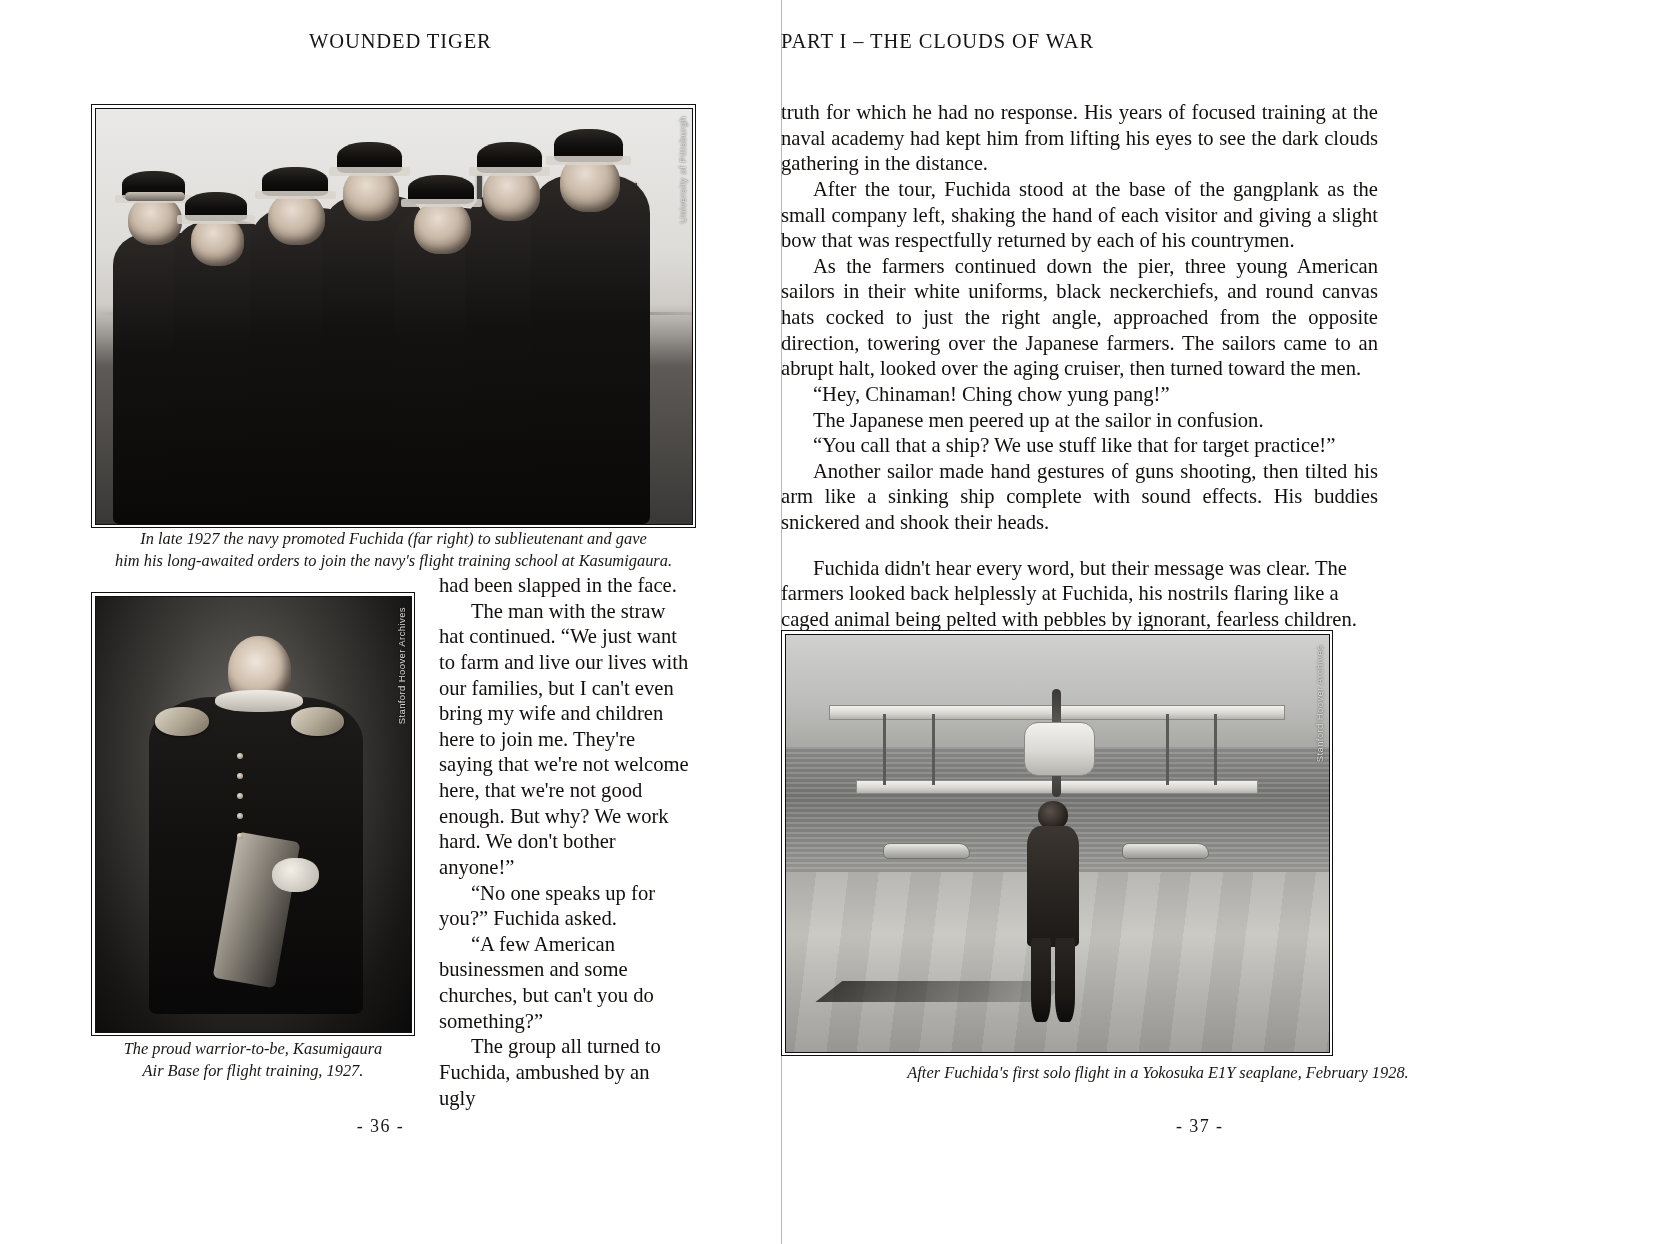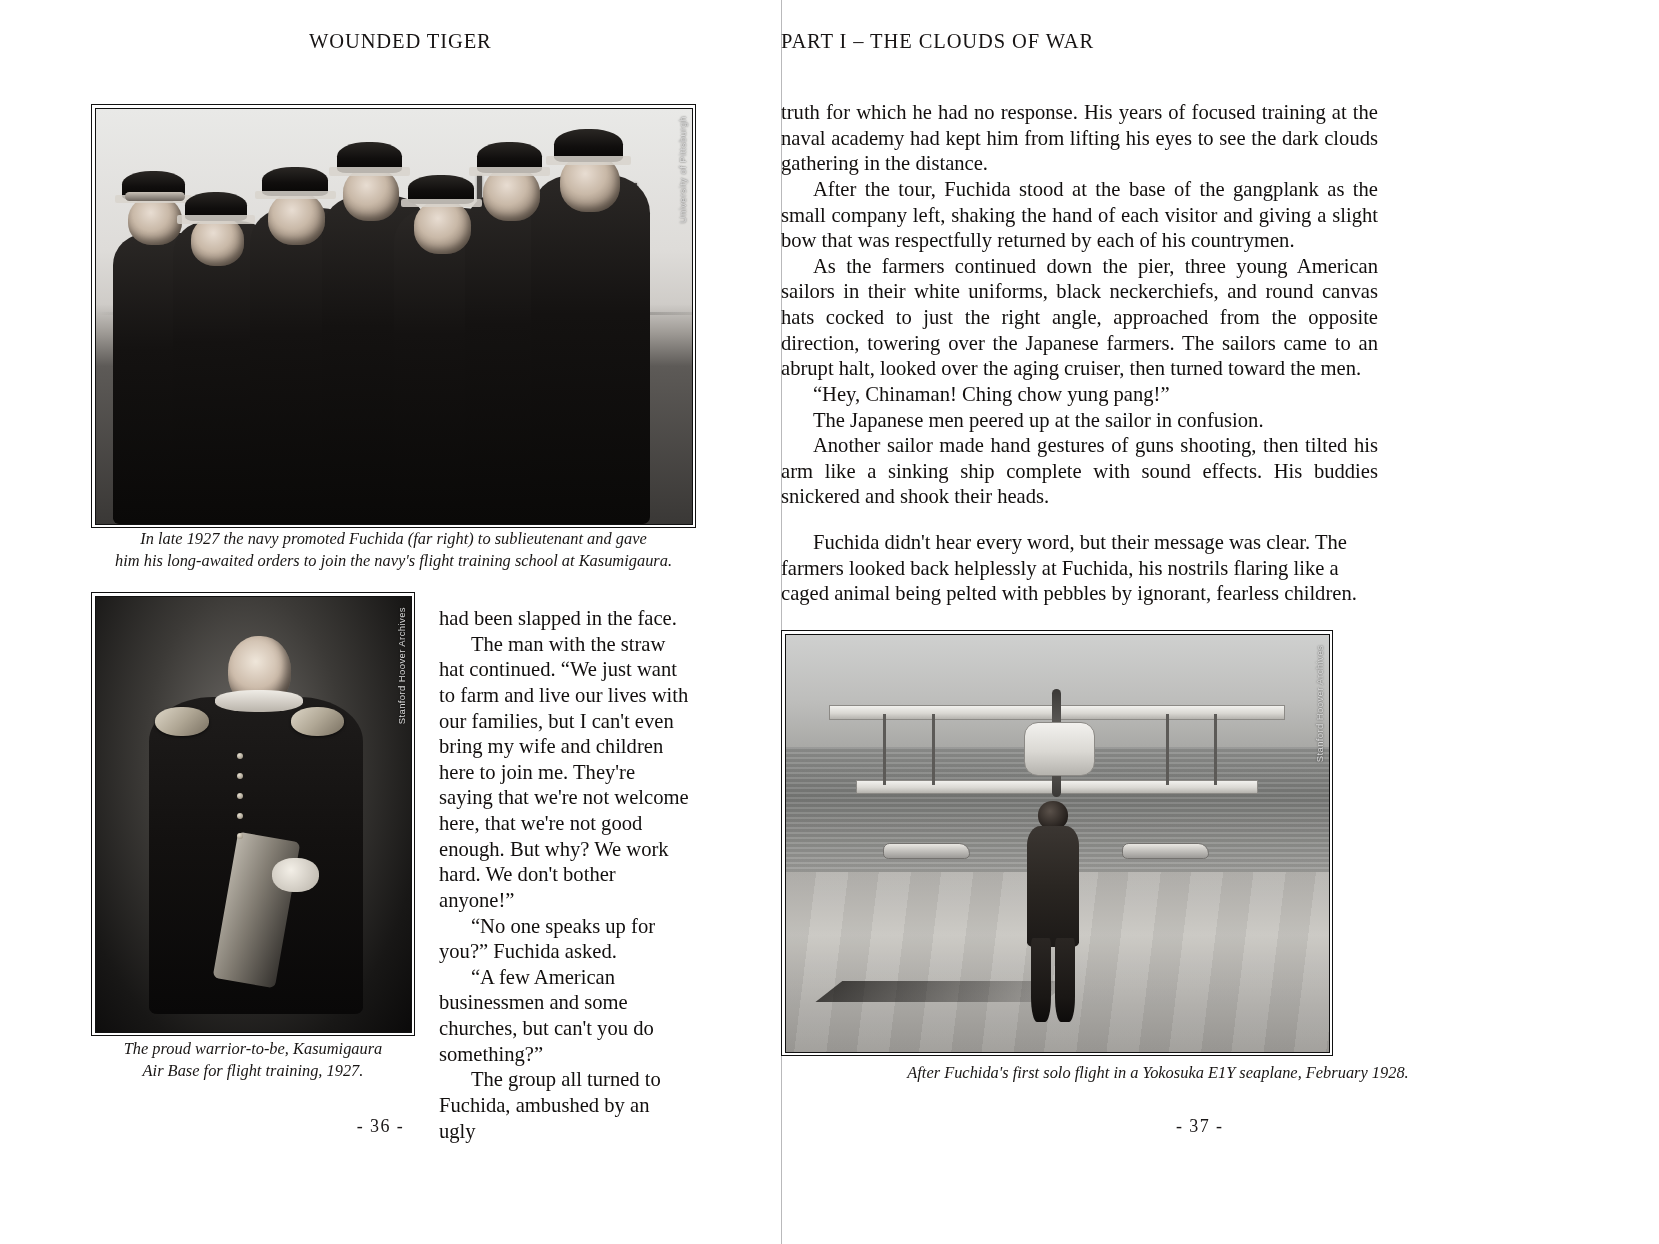--- a/index.html
+++ b/index.html
@@ -247,21 +247,21 @@
   
   .col {
     position: absolute;
     font-size: 20.6px;
     line-height: 1.245;
     text-align: left;
     color: #120f0e;
   }
   .col p { margin: 0; text-indent: 0; }
   .col p.ind { text-indent: 1.55em; font-family: Liberation Serif, serif; }
-  #col-left-narrow { left: 439px; top: 606px; width: 252px; }
+  #col-left-narrow { left: 439px; top: 573px; width: 252px; }
   #col-right { left: 878px - 781px; top: 100px; width: 597px; }
   #col-right p { text-align: justify; }
   #col-right p:last-child { text-align: left; margin-top: 20px; }
 </style>
 </head>
 <body>
 
 <div class="spread">
 
   <div class="gutter"></div>
@@ -354,20 +354,21 @@
   <div class="page page-right">
 
     <div class="running-head rh-right">Part I – The Clouds of War</div>
 
     <div class="col" id="col-right">
       <p>truth for which he had no response. His years of focused training at the naval academy had kept him from lifting his eyes to see the dark clouds gathering in the distance.</p>
       <p class="ind">After the tour, Fuchida stood at the base of the gangplank as the small company left, shaking the hand of each visitor and giving a slight bow that was respectfully returned by each of his countrymen.</p>
       <p class="ind">As the farmers continued down the pier, three young American sailors in their white uniforms, black neckerchiefs, and round canvas hats cocked to just the right angle, approached from the opposite direction, towering over the Japanese farmers. The sailors came to an abrupt halt, looked over the aging cruiser, then turned toward the men.</p>
       <p class="ind">“Hey, Chinaman! Ching chow yung pang!”</p>
       <p class="ind">The Japanese men peered up at the sailor in confusion.</p>
+      <p class="ind">“You call that a ship? We use stuff like that for target practice!”</p>
       <p class="ind">Another sailor made hand gestures of guns shooting, then tilted his arm like a sinking ship complete with sound effects. His buddies snickered and shook their heads.</p>
       <p class="ind">Fuchida didn't hear every word, but their message was clear. The farmers looked back helplessly at Fuchida, his nostrils flaring like a caged animal being pelted with pebbles by ignorant, fearless children.</p>
     </div>
 
     <div class="fig" id="fig-plane">
       <div class="frame">
         <div class="seasky"></div>
         <div class="seawater"></div>
         <div class="dock"></div>
 

